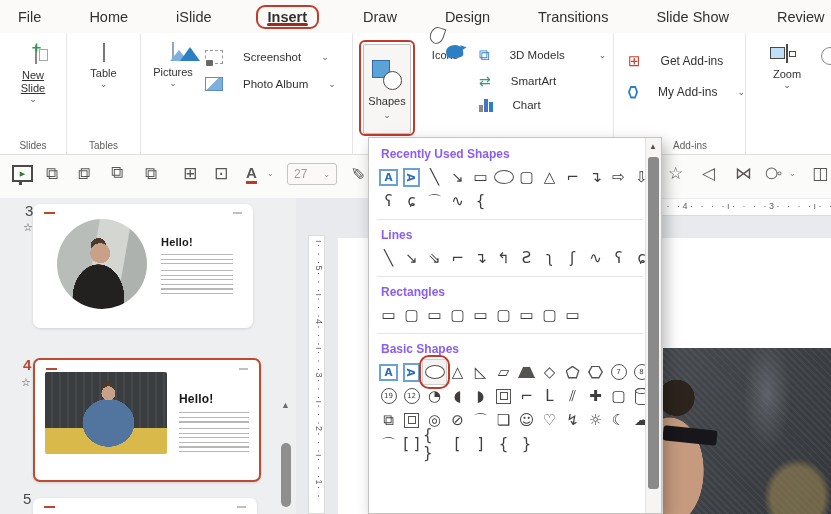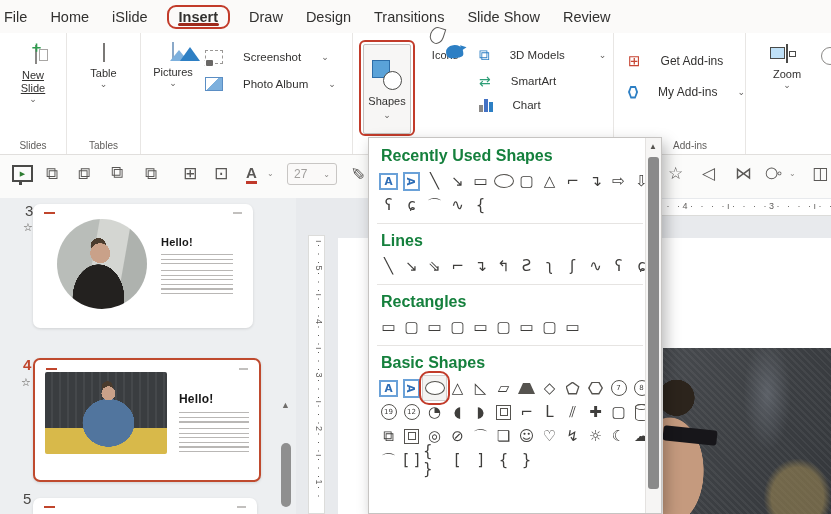--- a/index.html
+++ b/index.html
@@ -1,20 +1,20 @@
 <!DOCTYPE html>
 <html><head>
 <meta charset="utf-8">
 <style>
   html,body{margin:0;padding:0;background:#d8d8d8;}
   #app{position:relative;width:831px;height:514px;overflow:hidden;background:#fff;
        font-family:"Liberation Sans",sans-serif;color:#3b3a39;}
   
   #menubar{position:absolute;left:0;top:0;width:831px;height:33px;background:#fbfaf9;
-           display:flex;align-items:center;box-sizing:border-box;gap:15px;}
+           display:flex;align-items:center;padding-left:14px;box-sizing:border-box;gap:40px;}
   .tab{font-size:14.5px;color:#323130;padding:3px 4px;white-space:nowrap;cursor:pointer;}
   .tab.boxed{border:2px solid #c23b2a;border-radius:9px;padding:2px 10px;font-weight:600;position:relative;}
   .tab.boxed::after{content:"";position:absolute;left:9px;right:9px;bottom:1px;height:3px;background:#9e2a1c;border-radius:2px;}
   
   #ribbon{position:absolute;left:0;top:33px;width:831px;height:122px;background:#fff;
           border-bottom:1px solid #e1dfdd;display:flex;box-sizing:border-box;}
   .rgroup{position:relative;height:100%;border-right:1px solid #e8e6e4;box-sizing:border-box;padding-top:7px;flex-shrink:0;}
   .glabel{position:absolute;bottom:3px;left:0;width:100%;text-align:center;font-size:10px;color:#5f5d5b;}
   .bigbtn{display:flex;flex-direction:column;align-items:center;cursor:pointer;}
   .blabel{font-size:11px;color:#323130;line-height:13px;text-align:center;margin-top:5px;}
@@ -120,21 +120,21 @@
        radial-gradient(circle 30px at 8% 30%,#2c241c 0 60%,transparent 61%),
        radial-gradient(ellipse 56px 88px at 4% 74%,#c59a7e 0 60%,transparent 61%),
        repeating-linear-gradient(45deg,rgba(255,255,255,.05) 0 2px,transparent 2px 5px),
        linear-gradient(120deg,#474a4e 0%,#3a3d41 60%,#34373b 100%);}
   .glasses{position:absolute;left:0px;top:80px;width:54px;height:15px;background:#17161a;border-radius:3px;transform:rotate(6deg);}
   
   #dropdown{position:absolute;left:368px;top:137px;width:294px;height:377px;background:#fff;
      border:1px solid #c6c4c2;box-sizing:border-box;box-shadow:4px 6px 14px rgba(0,0,0,.28);z-index:50;
      padding:2px 18px 0 8px;}
   .sec + .sec{border-top:1px solid #e6e4e2;margin-top:6px;padding-top:1px;}
-  .sec-title{font-size:16px;font-weight:bold;color:#15803d;margin:7px 0 4px 4px;}
+  .sec-title{font-size:12px;font-weight:bold;color:#8b5cf6;margin:7px 0 4px 4px;}
   .shape-grid{display:flex;flex-wrap:wrap;width:277px;}
   .shape-cell{width:23px;height:24px;display:flex;align-items:center;justify-content:center;
      font-size:15px;color:#3f3e3c;cursor:pointer;font-family:"DejaVu Sans",sans-serif;position:relative;}
   .shape-cell > span{display:flex;align-items:center;justify-content:center;}
   .abox{width:15px;height:13px;border:1px solid #6aa1d8;color:#2e6db5;font-weight:bold;font-size:10.5px;background:#fff;
      box-shadow:-1.5px -1.5px 0 -0.5px #6aa1d8,1.5px 1.5px 0 -0.5px #6aa1d8,-1.5px 1.5px 0 -0.5px #6aa1d8,1.5px -1.5px 0 -0.5px #6aa1d8;}
   .vert{transform:rotate(90deg);}
   .ovalsh{width:18px;height:12px;border:1.4px solid #55534f;border-radius:50%;background:#fff;}
   .numc{width:14px;height:14px;border:1.2px solid #55534f;border-radius:50%;font-size:7px;color:#3f3e3c;background:#fff;}
   .framesh{position:relative;width:13px;height:13px;border:1.2px solid #55534f;}

